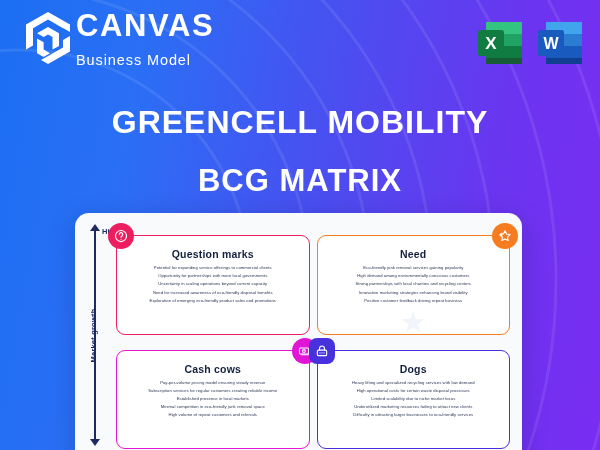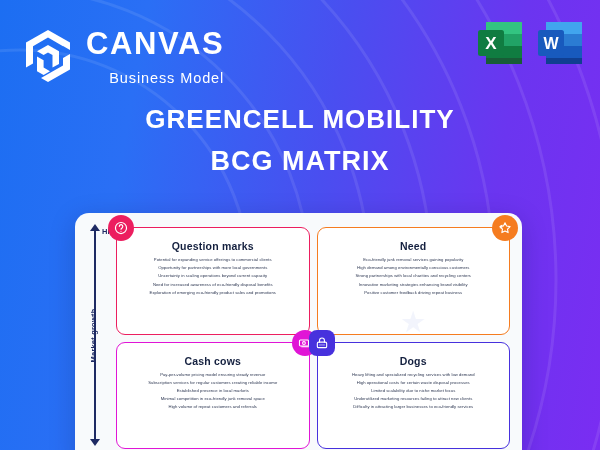--- a/index.html
+++ b/index.html
@@ -12,45 +12,45 @@
   .stage {
     position:absolute; inset:0; width:600px; height:450px;
     background:linear-gradient(100deg,#1c6ef2 0%,#2a6ff5 22%,#4a4ef0 52%,#6b35f0 78%,#7a2df2 100%);
     overflow:hidden;
   }
   .rings { position:absolute; inset:0; overflow:hidden; pointer-events:none; }
   .rings svg { position:absolute; left:-60px; top:-150px; }
 
   
   .logo-wrap {
-    position:absolute; left:22px; top:26px;
-    display:flex; align-items:center; gap:12px;
+    position:absolute; left:22px; top:8px;
+    display:flex; align-items:center; gap:2px;
   }
   .logo-mark { width:52px; height:56px; flex:none; }
   .logo-text { display:flex; flex-direction:column; line-height:1; padding-top:2px; }
   .logo-title {
     color:#fff; font-size:31px; font-weight:bold; letter-spacing:1.6px;
   }
   .logo-sub {
-    color:#fff; font-size:14.5px; letter-spacing:.9px; margin-top:12px; text-align:right;
+    color:#fff; font-size:14.5px; letter-spacing:.9px; margin-top:12px; 
   }
 
   .office-icons {
     position:absolute; right:14px; top:17px;
     display:flex; gap:8px;
   }
   .office-icon { width:52px; height:52px; flex:none; }
 
   
   .main-title, .sub-title {
     position:absolute; left:0; width:600px; text-align:center;
     color:#fff; font-weight:bold; letter-spacing:1px;
   }
-  .main-title { top:104px; font-size:26px; }
-  .sub-title  { top:146px; font-size:27px; }
+  .main-title { top:104px; font-size:32px; }
+  .sub-title  { top:163px; font-size:31px; }
 
   
   .card {
     position:absolute; left:75px; top:213px; width:447px; height:250px;
     background:#f8fafc; border-radius:14px 14px 0 0;
     box-shadow:0 6px 26px rgba(10,20,80,.22);
     overflow:hidden;
   }
   .axis-y {
     position:absolute; left:19px; top:16px; width:2px; height:212px;
@@ -77,21 +77,21 @@
   }
 
   .grid {
     position:absolute; left:41px; top:14px; right:12px; bottom:14px;
     display:grid; grid-template-columns:1fr 1fr; grid-template-rows:1fr 1fr;
     gap:7px;
   }
   .quad {
     position:relative; background:#fff; border:1.6px solid #ccc;
     border-radius:9px; padding:12px 0 6px;
-    display:flex; flex-direction:column; align-items:center;
+    display:flex; flex-direction:column; align-items:center;margin-top:8px;
   }
   .q-qm  { border-color:#ec1e5f; }
   .q-st  { border-color:#f57c20; }
   .q-dg  { border-color:#4731dd; }
   .q-cc  { border-color:#e015d6; }
 
   .q-title {
     font-size:10.5px; font-weight:bold; color:#14203f;
     margin-bottom:6px; letter-spacing:.2px;
   }

